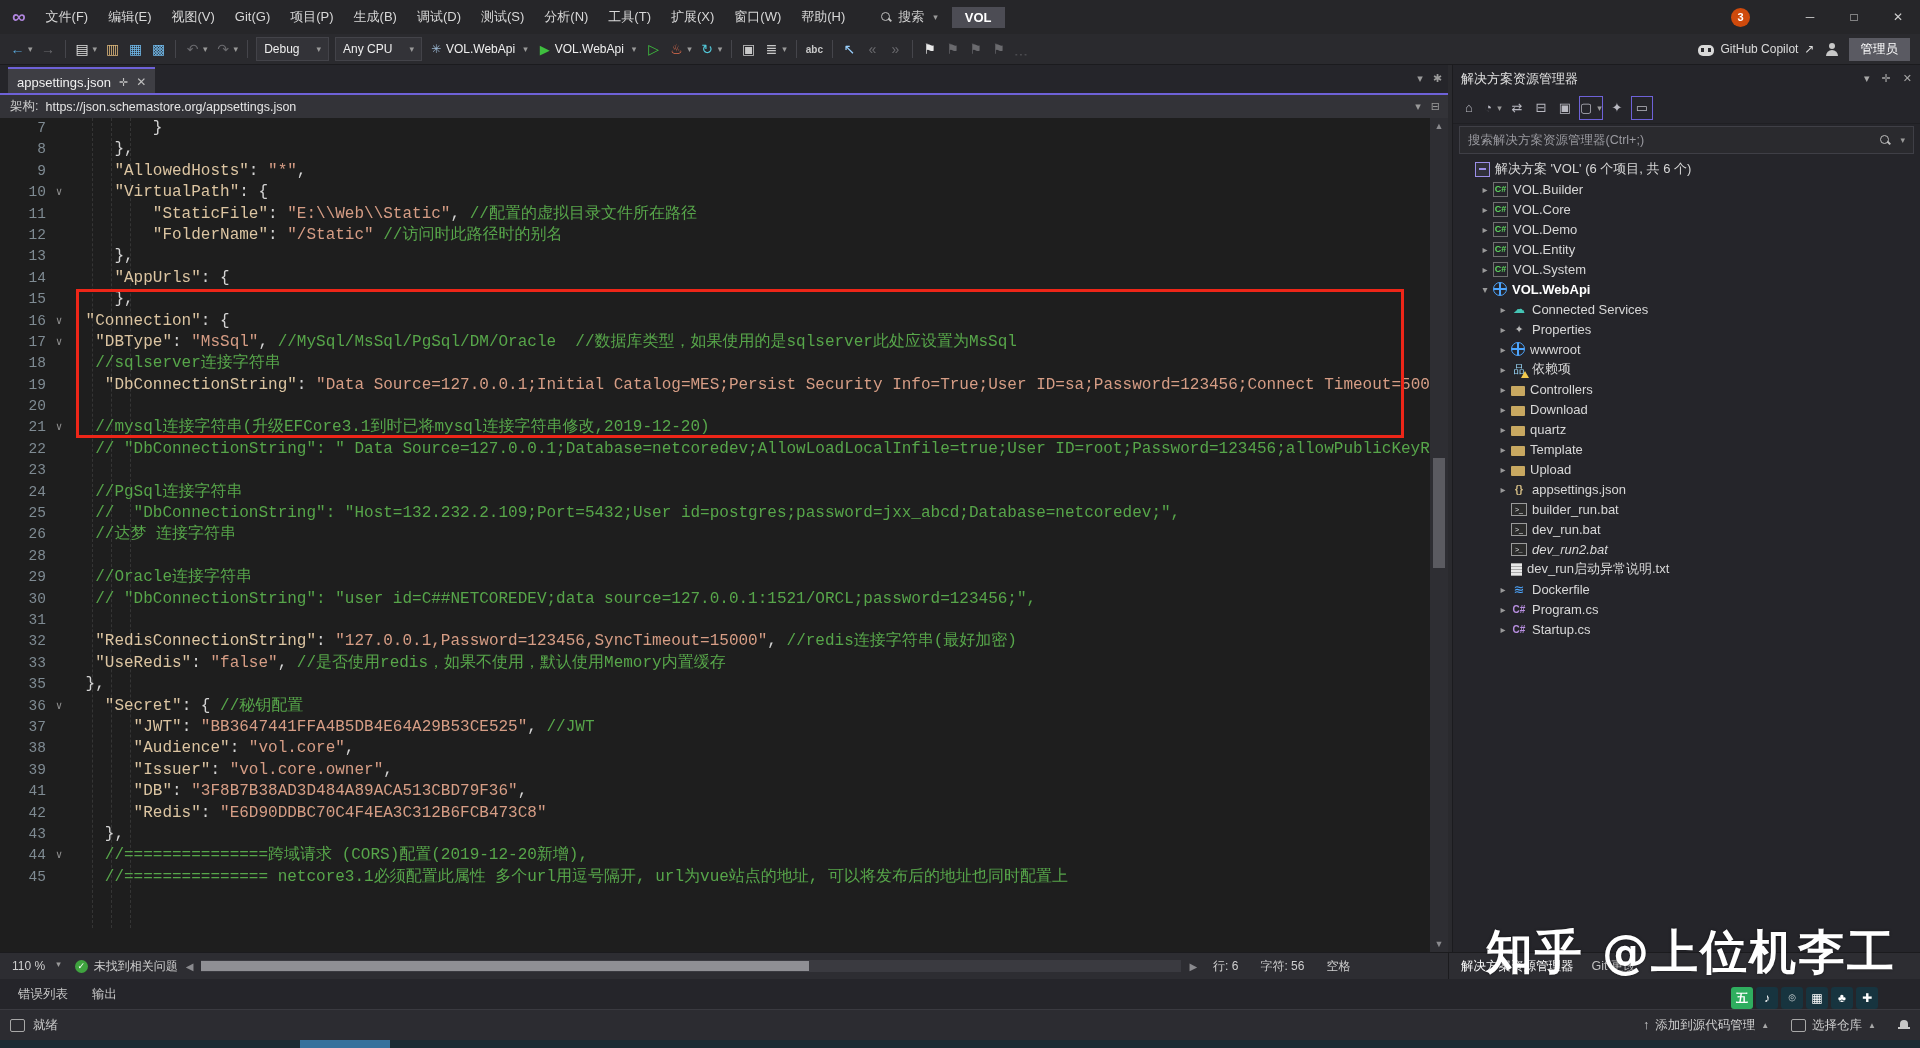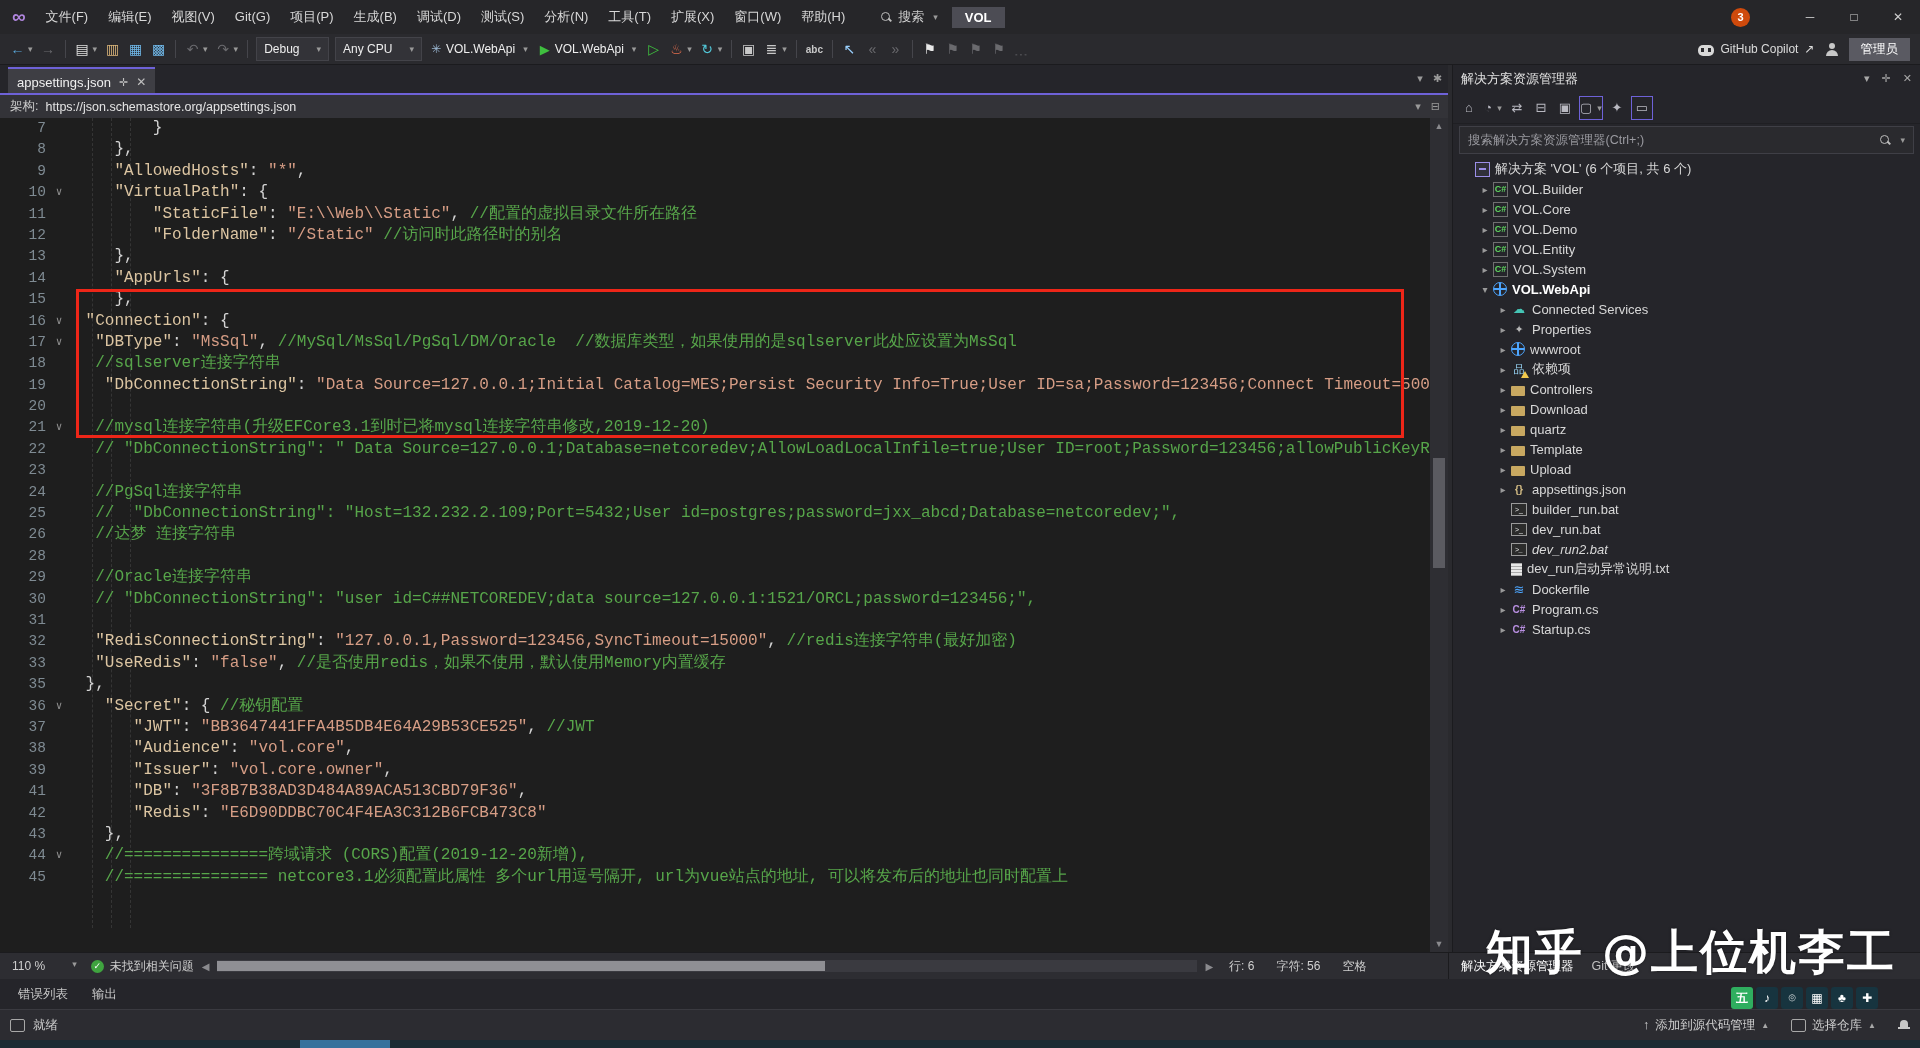--- a/index.html
+++ b/index.html
@@ -102,21 +102,21 @@
   .ic-cloud{color:#45c5b5;font-size:12px;}
   .ic-wrench{color:#b8b8b8;font-size:11px;}
   .ic-deps{color:#9cdcfe;font-size:11px;}
   .warn-tri{position:absolute;right:-2px;bottom:-1px;width:0;height:0;border-left:4px solid transparent;border-right:4px solid transparent;border-bottom:7px solid #f2c94c;}
   .se-bottom-tabs{display:flex;align-items:center;gap:18px;padding-left:12px;color:#c0c0c0;font-size:12.5px;height:100%;}
   .se-bottom-tabs .active{color:#fff;}
 
   
   .subrow1{height:26px;display:flex;flex:none;background:#2d2d32;border-top:1px solid #1b1b1e;}
   .ed-bottom{flex:1;display:flex;align-items:center;font-size:12px;color:#cfcfcf;gap:8px;padding:0 6px;min-width:0;}
-  .zoom-box{display:flex;align-items:flex-start;gap:24px;padding:0 6px;}
+  .zoom-box{display:flex;align-items:flex-start;gap:8px;padding:0 6px;}
   .health{display:flex;align-items:center;gap:6px;white-space:nowrap;}
   .okdot{width:13px;height:13px;border-radius:50%;background:#3fa33f;color:#fff;font-size:9px;display:flex;align-items:center;justify-content:center;}
   .hsb-arr{color:#8a8a8e;font-size:10px;}
   .hsb{flex:1;height:12px;background:#3a3a40;position:relative;max-width:980px;}
   .hthumb{position:absolute;left:0;top:1px;height:10px;width:62%;background:#8f8f94;}
   .caret-info{display:flex;gap:22px;white-space:nowrap;padding:0 8px;color:#d0d0d0;}
   .se-tabs-slot{width:471px;flex:none;border-left:1px solid #1b1b1e;}
   .subrow2{height:30px;background:#25252a;display:flex;align-items:center;flex:none;gap:4px;padding-left:8px;}
   .panel-tab{color:#c8c8c8;font-size:12.5px;padding:4px 10px;}
 

